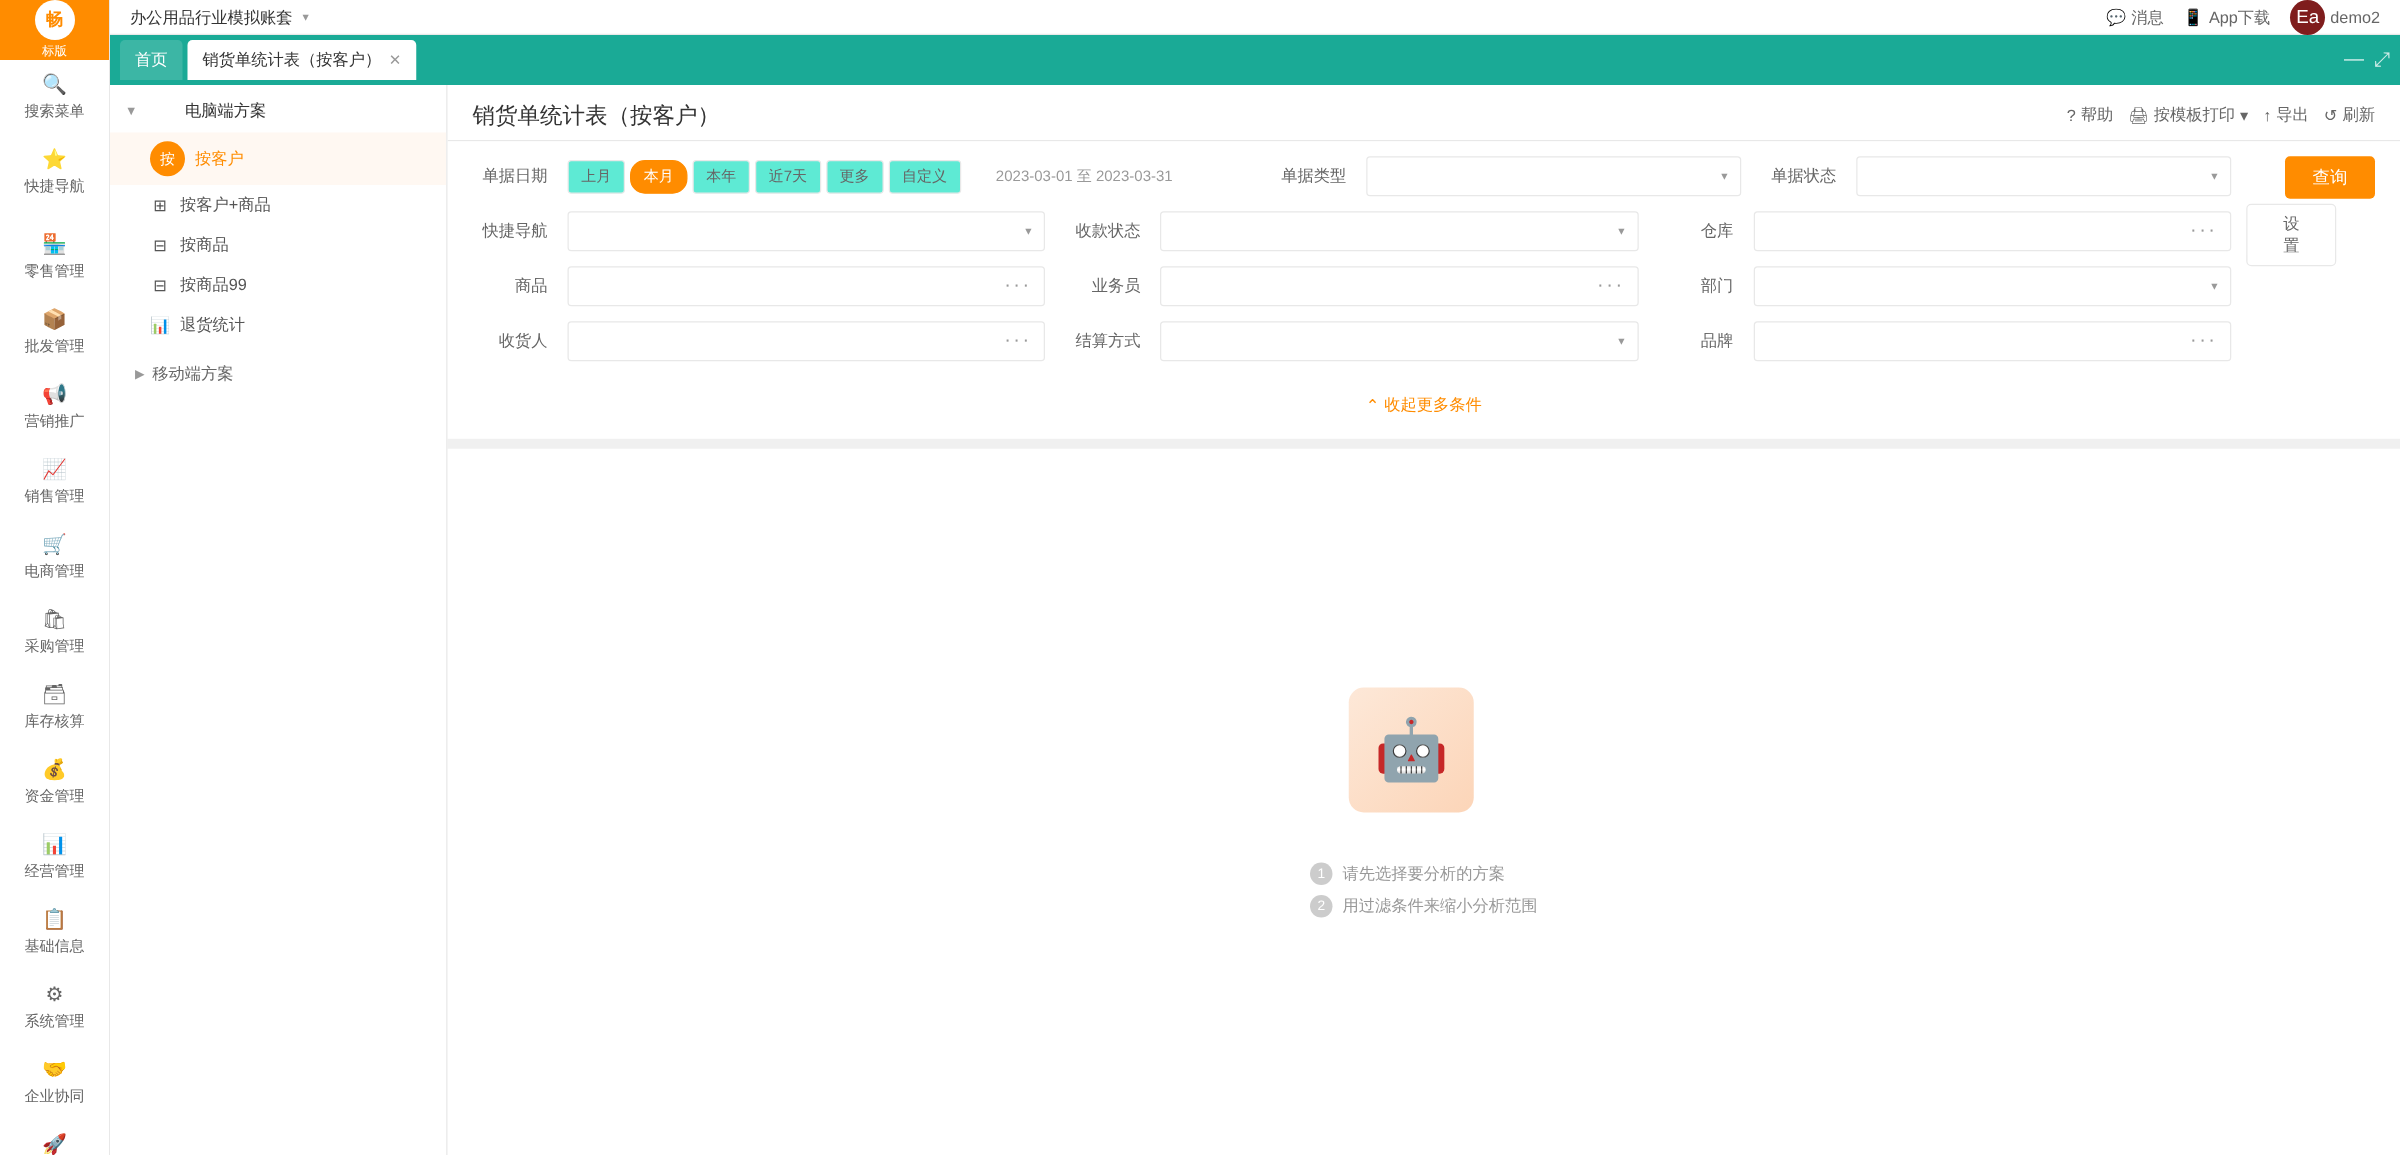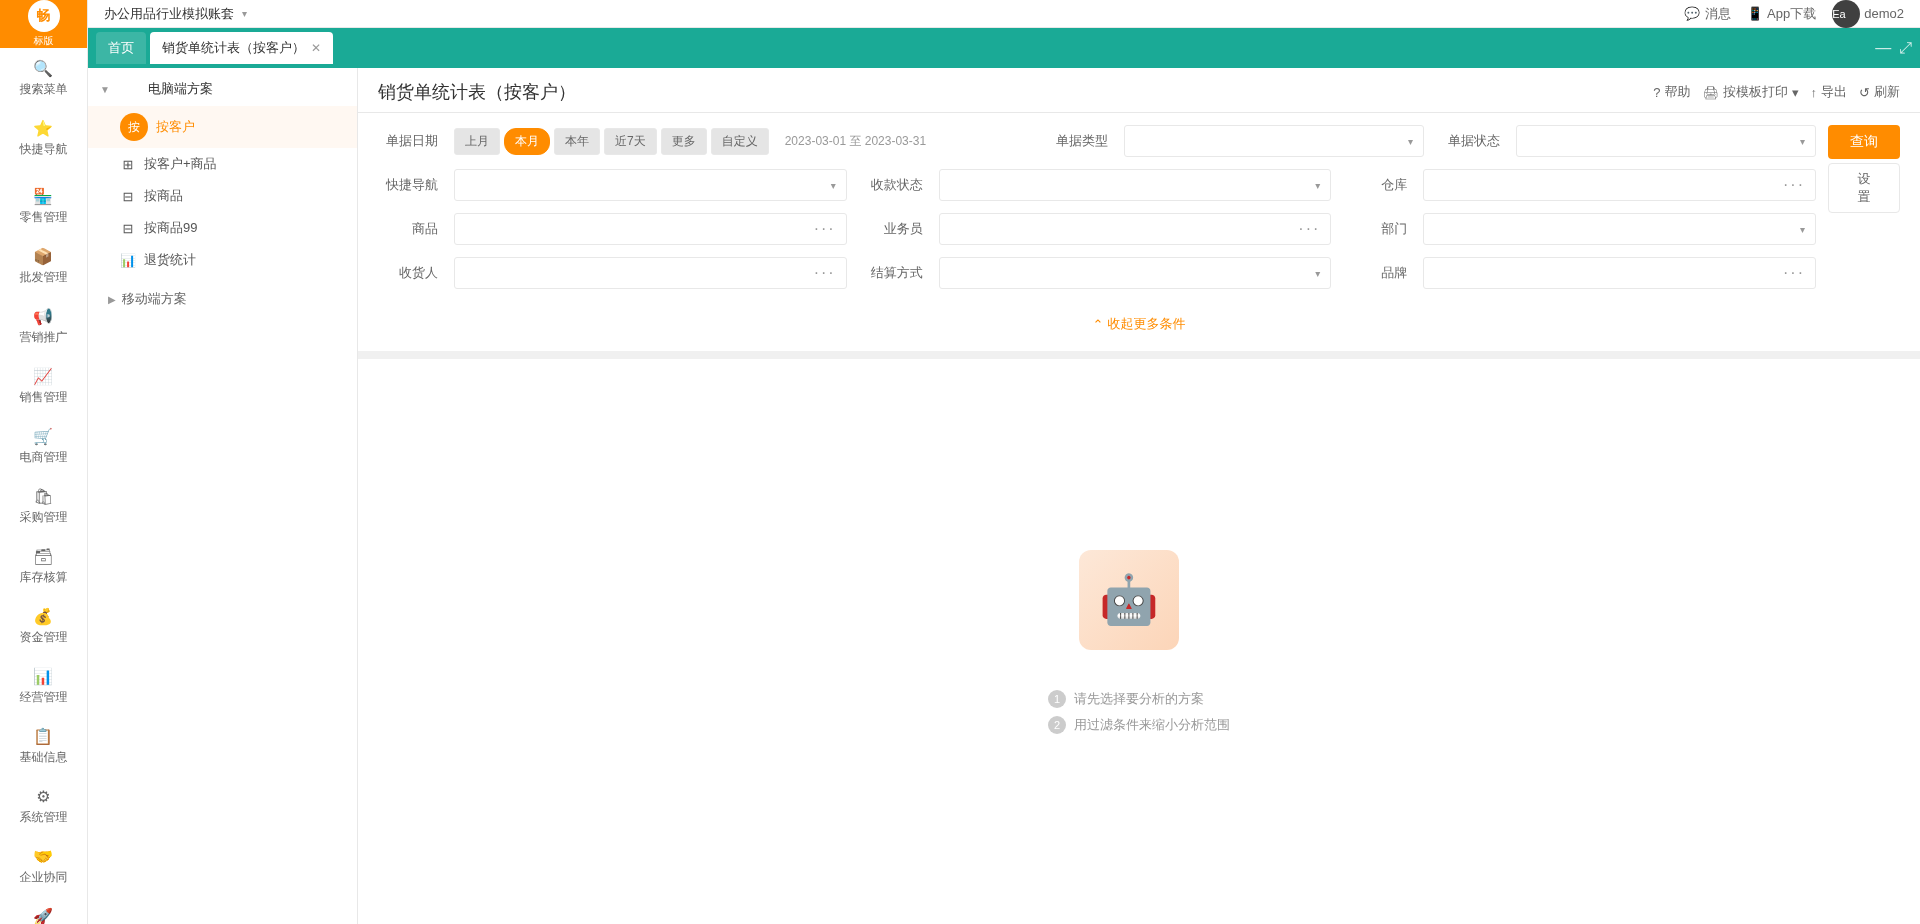--- a/index.html
+++ b/index.html
@@ -17,21 +17,21 @@
 
     
     .main { flex: 1; display: flex; flex-direction: column; height: 924px; overflow: hidden; }
 
     
     .top-header { height: 28px; background: #fff; display: flex; align-items: center; justify-content: space-between; padding: 0 16px; border-bottom: 1px solid #e8e8e8; flex-shrink: 0; }
     .top-header-left { display: flex; align-items: center; gap: 8px; color: #333; font-size: 13px; }
     .top-header-right { display: flex; align-items: center; gap: 16px; color: #666; font-size: 13px; }
     .top-header-right-item { display: flex; align-items: center; gap: 4px; cursor: pointer; }
     .dropdown-arrow { font-size: 10px; color: #999; }
-    .user-avatar { width: 28px; height: 28px; border-radius: 50%; background: #404040; display: flex; align-items: center; color: #fff; font-size: 11px; }
+    .user-avatar { width: 28px; height: 28px; border-radius: 50%; background: #7f1d1d; display: flex; align-items: center; justify-content: center; color: #fff; font-size: 15px; }
 
     
     .tab-bar { height: 40px; background: #1aaa96; display: flex; align-items: center; padding: 0 8px; gap: 4px; flex-shrink: 0; }
     .tab { height: 32px; padding: 0 12px; display: flex; align-items: center; gap: 6px; cursor: pointer; border-radius: 4px 4px 0 0; font-size: 13px; color: rgba(255,255,255,0.8); }
     .tab.home { color: #fff; background: rgba(255,255,255,0.15); }
     .tab.active { background: #fff; color: #333; border-radius: 4px 4px 0 0; }
     .tab-close { font-size: 12px; color: #999; cursor: pointer; }
     .tab-bar-actions { margin-left: auto; display: flex; align-items: center; gap: 8px; }
     .tab-bar-btn { color: rgba(255,255,255,0.8); font-size: 16px; cursor: pointer; }
 
@@ -59,28 +59,28 @@
     .page-header { background: #fff; padding: 12px 20px 8px; border-bottom: 1px solid #e8e8e8; display: flex; align-items: center; justify-content: space-between; flex-shrink: 0; }
     .page-title { font-size: 18px; color: #333; font-weight: 500; }
     .page-header-actions { display: flex; align-items: center; gap: 12px; }
     .header-action-btn { display: flex; align-items: center; gap: 4px; color: #666; font-size: 13px; cursor: pointer; }
 
     
     .filter-area { background: #fff; padding: 12px 20px; flex-shrink: 0; }
     .filter-row { display: flex; align-items: center; gap: 16px; margin-bottom: 12px; }
     .filter-label { color: #666; font-size: 13px; width: 60px; flex-shrink: 0; text-align: right; }
     .filter-date-group { display: flex; align-items: center; gap: 4px; flex: 1; }
-    .date-btn { padding: 4px 10px; border: 1px solid #e8e8e8; border-radius: 3px; font-size: 12px; color: #666; cursor: pointer; background: #e5e5e5; }
+    .date-btn { padding: 4px 10px; border: 1px solid #e8e8e8; border-radius: 3px; font-size: 12px; color: #666; cursor: pointer; background: #5eead4; }
     .date-btn.active { background: #ff8c00; color: #fff; border-color: #ff8c00; border-radius: 12px; }
-    .date-range-text { font-size: 12px; color: #999; margin-left: 12px; }
+    .date-range-text { font-size: 12px; color: #999; margin-left: 24px; }
     .filter-select { flex: 1; height: 32px; border: 1px solid #e8e8e8; border-radius: 3px; padding: 0 10px; display: flex; align-items: center; justify-content: space-between; cursor: pointer; color: #333; font-size: 13px; background: #fff; }
     .filter-select-arrow { color: #999; font-size: 10px; }
     .filter-select-dots { color: #999; font-size: 16px; letter-spacing: 2px; }
     .collapse-btn { padding: 6px 16px; color: #ff8c00; font-size: 13px; cursor: pointer; display: flex; align-items: center; gap: 4px; margin: 8px auto 0; width: fit-content; }
-    .btn-query { background: #ff8c00; color: #fff; border: none; border-radius: 4px; padding: 8px 20px; font-size: 14px; cursor: pointer; width: 72px; }
+    .btn-query { background: #ff8c00; color: #fff; border: none; border-radius: 4px; padding: 8px 20px; font-size: 14px; cursor: pointer; width: 72px; margin-left: 31px; }
     .btn-settings { background: #fff; color: #666; border: 1px solid #e8e8e8; border-radius: 4px; padding: 6px 28px; font-size: 13px; cursor: pointer; width: 72px; }
 
     
     .empty-state { flex: 1; display: flex; flex-direction: column; align-items: center; justify-content: center; background: #fff; margin-top: 8px; }
     .empty-state-img { width: 120px; height: 120px; margin-bottom: 20px; }
     .empty-state-box { width: 100px; height: 100px; background: linear-gradient(135deg, #fde8d8, #fcd5b8); border-radius: 12px; display: flex; align-items: center; justify-content: center; position: relative; }
     .empty-state-robot { font-size: 48px; }
     .empty-state-tips { display: flex; flex-direction: column; gap: 8px; }
     .empty-tip { display: flex; align-items: center; gap: 8px; color: #999; font-size: 13px; }
     .tip-num { width: 18px; height: 18px; border-radius: 50%; background: #ccc; color: #fff; font-size: 11px; display: flex; align-items: center; justify-content: center; flex-shrink: 0; }

